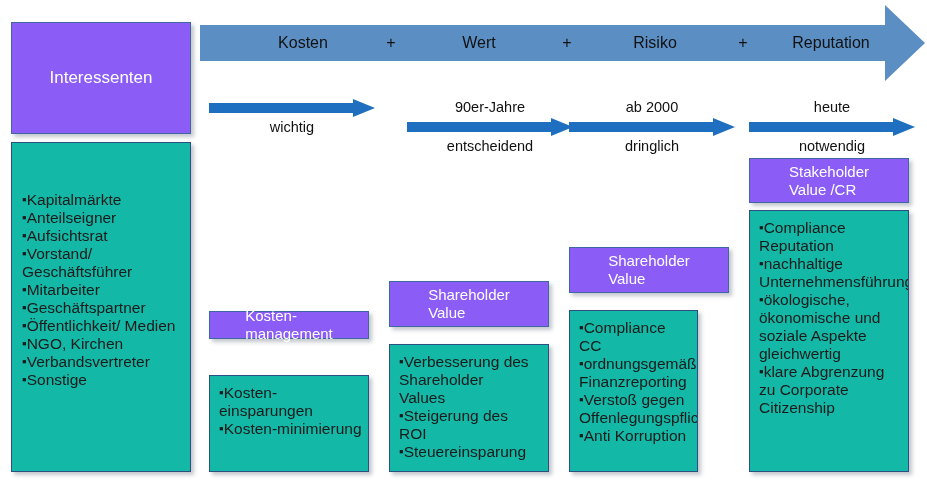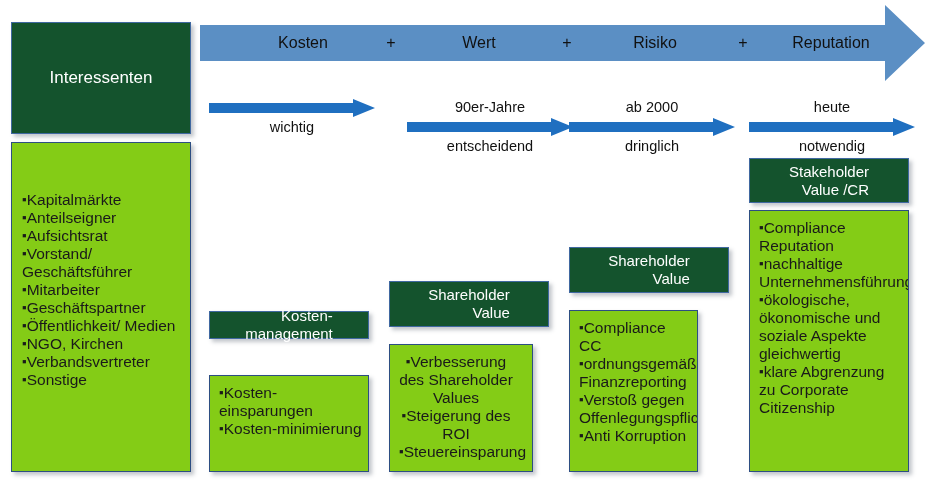--- a/index.html
+++ b/index.html
@@ -15,34 +15,34 @@
     position: relative;
     width: 927px;
     height: 481px;
     background: #ffffff;
     overflow: hidden;
   }
 
   
   .hdr-box {
     position: absolute;
-    background: #14532d;
+    background: #8b5cf6;
     border: 1px solid #3F68A0;
     box-shadow: 3px 3px 4px rgba(120,128,140,0.45);
     color: #ffffff;
     display: flex;
     align-items: center;
     justify-content: center;
-    text-align: right;
+    text-align: left;
     line-height: 1.18;
     box-sizing: border-box;
   }
   .content-box {
     position: absolute;
-    background: #84cc16;
+    background: #14b8a6;
     border: 1px solid #2D4E82;
     box-shadow: 3px 3px 4px rgba(120,128,140,0.45);
     box-sizing: border-box;
     color: #1a1a1a;
     overflow: hidden;
   }
   .bullets {
     margin: 0;
     padding: 0;
     list-style: none;
@@ -115,21 +115,21 @@
     align-items: center;
     justify-content: center;
   }
   .era-arrow svg { display: block; }
 
   
   #col1-header { left: 209px; top: 311px; width: 160px; height: 28px; font-size: 15px; }
   #col1-box    { left: 209px; top: 375px; width: 160px; height: 97px; padding: 8px 6px 6px 9px; font-size: 15.5px; }
 
   #col2-header { left: 389px; top: 281px; width: 160px; height: 46px; font-size: 15px; }
-  #col2-box    { left: 389px; top: 344px; width: 144px; height: 128px; padding: 8px 19px 6px 9px; font-size: 15.5px; text-align: center; }
+  #col2-box    { left: 389px; top: 344px; width: 160px; height: 128px; padding: 8px 19px 6px 9px; font-size: 15.5px; }
 
   #col3-header { left: 569px; top: 247px; width: 160px; height: 46px; font-size: 15px; }
   #col3-box    { left: 569px; top: 310px; width: 129px; height: 162px; padding: 8px 6px 6px 9px; font-size: 15.5px; }
 
   #col4-header { left: 749px; top: 158px; width: 160px; height: 45px; font-size: 15px; }
   #col4-box    { left: 749px; top: 210px; width: 160px; height: 262px; padding: 8px 6px 6px 9px; font-size: 15.5px; }
 </style>
 </head>
 <body>
 

